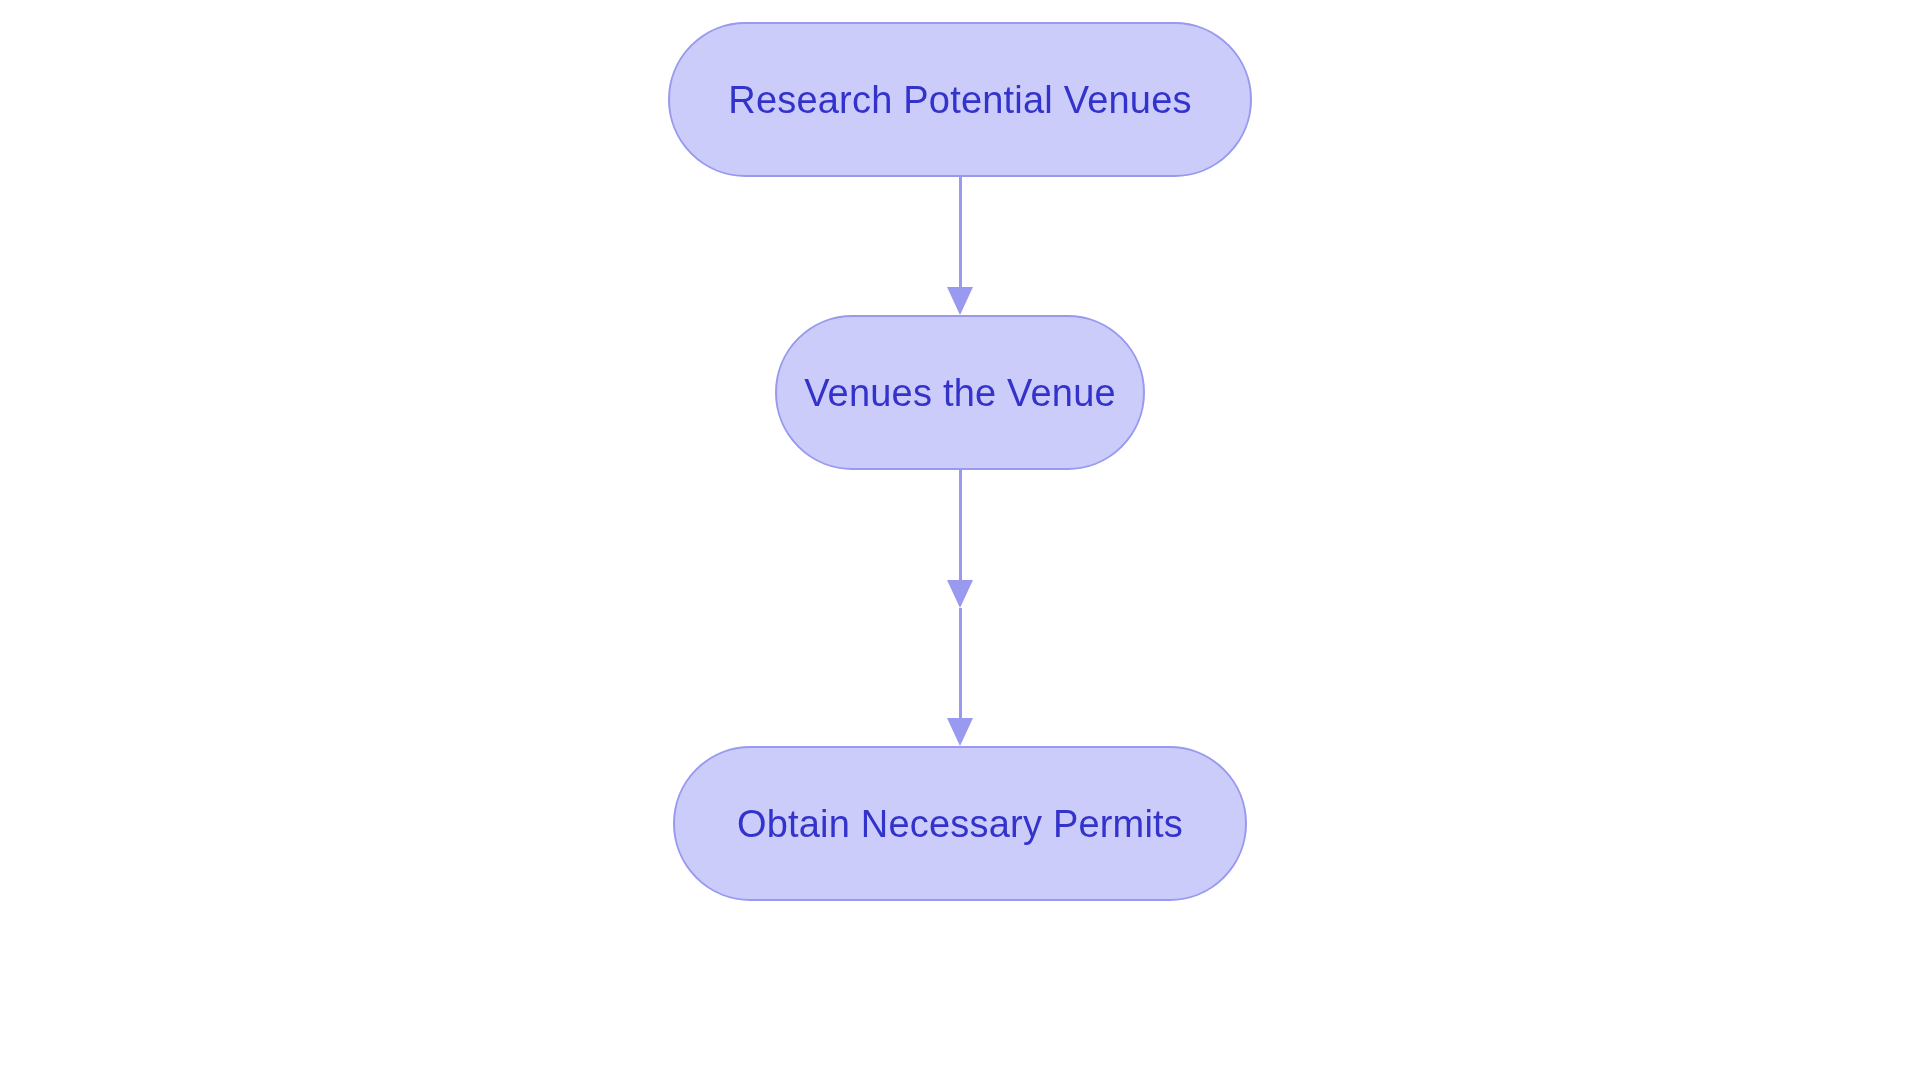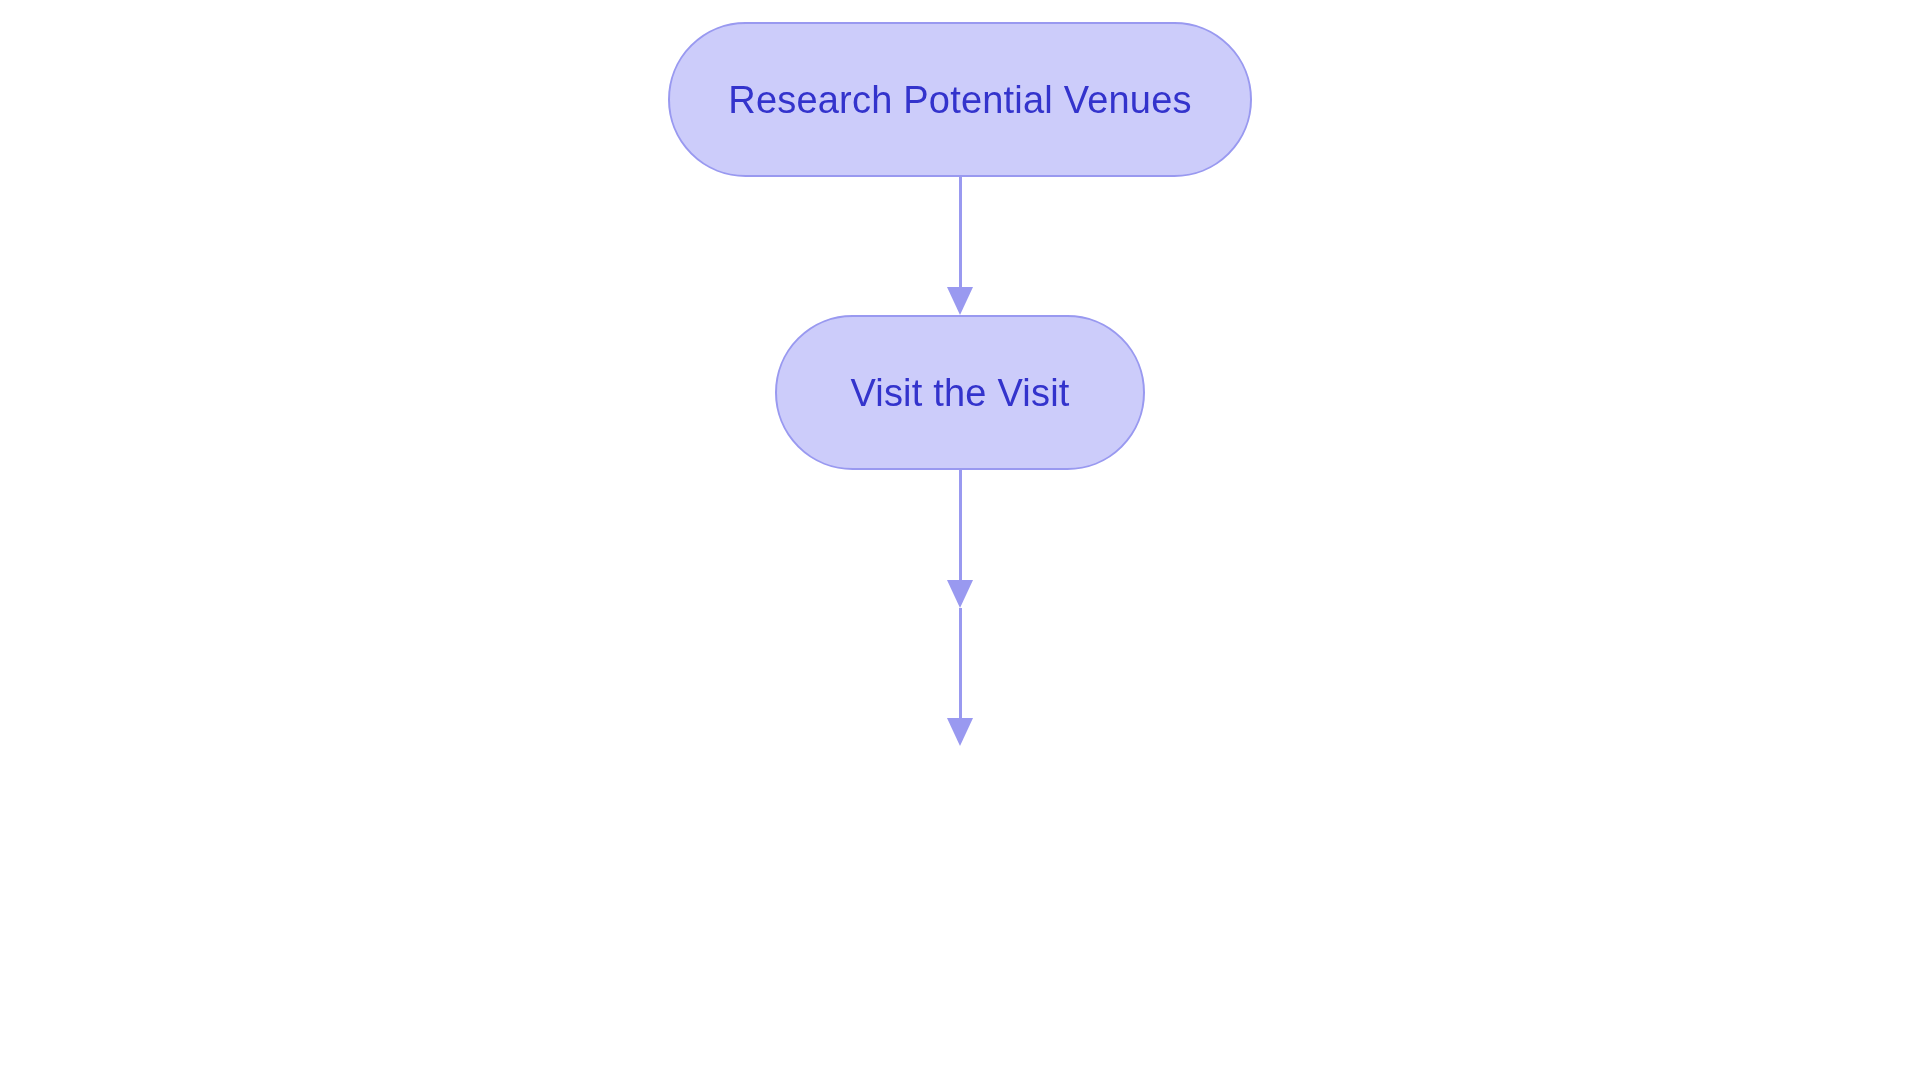--- a/index.html
+++ b/index.html
@@ -100,29 +100,32 @@
     <div class="node node-0">
       <span class="node-label">Research Potential Venues</span>
     </div>
 
     <div class="connector">
       <div class="connector-line"></div>
       <div class="connector-arrowhead"></div>
     </div>
 
     <div class="node node-1">
-      <span class="node-label">Visit the Visit</span>
+      <span class="node-label">Venues the Venue</span>
     </div>
 
     <div class="connector">
       <div class="connector-line"></div>
       <div class="connector-arrowhead"></div>
     </div>
 
 
     <div class="connector">
       <div class="connector-line"></div>
       <div class="connector-arrowhead"></div>
     </div>
 
+    <div class="node node-3">
+      <span class="node-label">Obtain Necessary Permits</span>
+    </div>
 
   </div>
 </div>
 
 </body></html>

